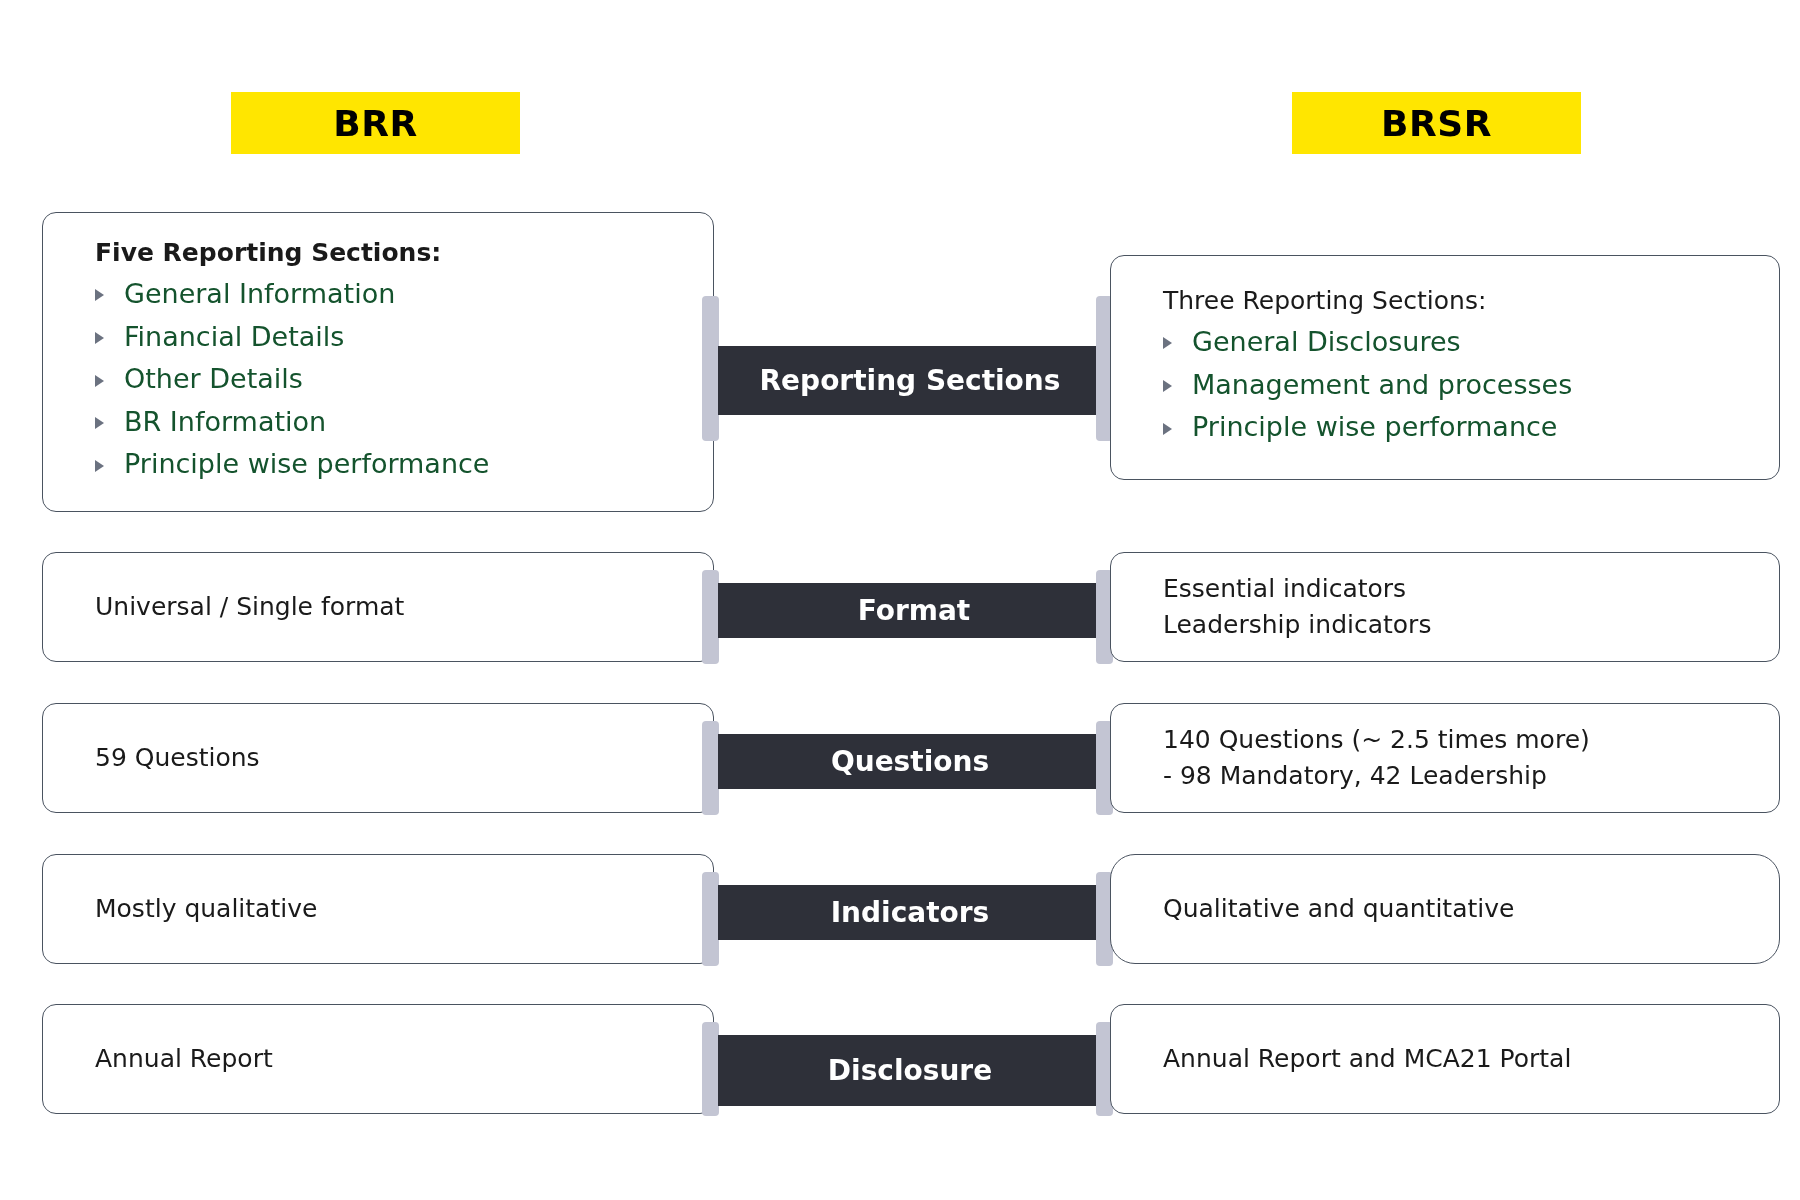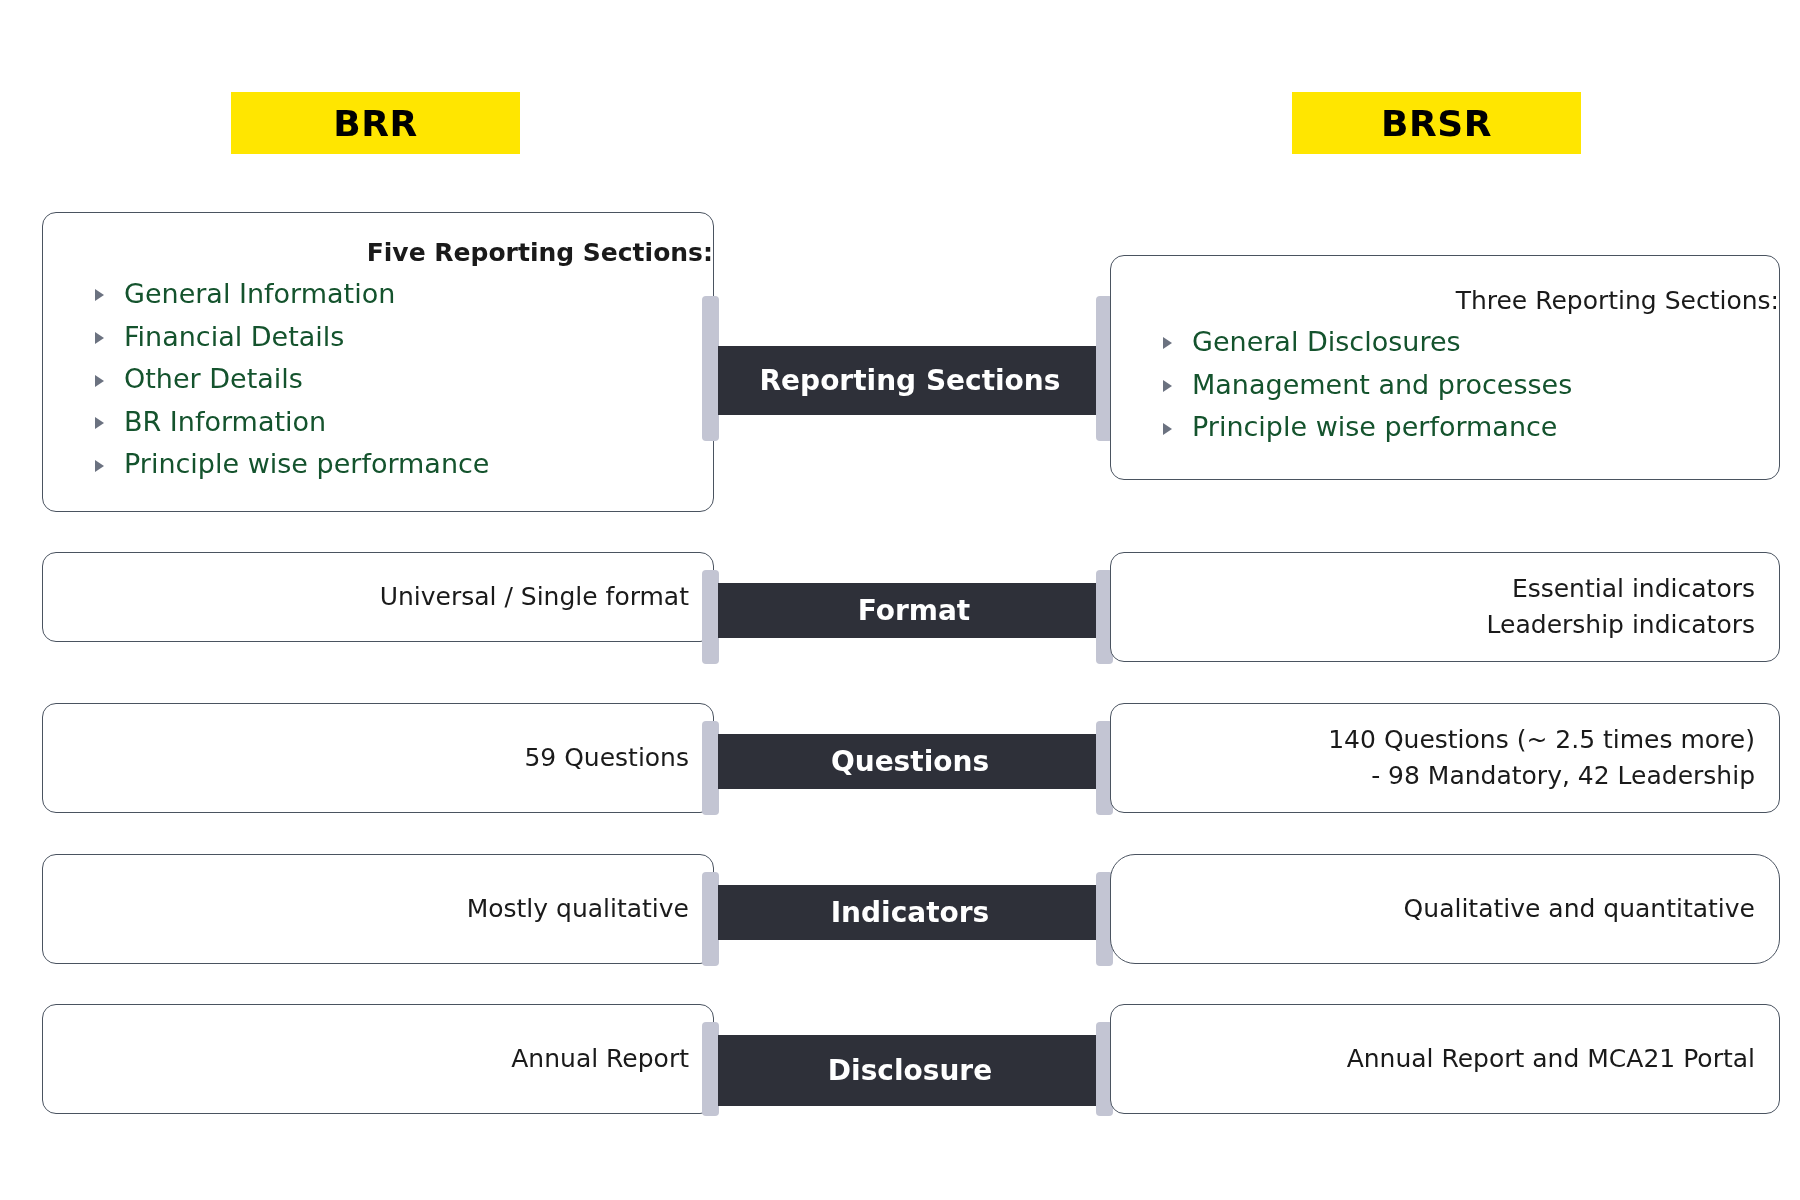--- a/index.html
+++ b/index.html
@@ -28,21 +28,20 @@
   .row { position: absolute; left: 0; width: 1800px; }
 
   .cell {
     position: absolute;
     background: #ffffff;
     border: 1.6px solid #4a5360;
     border-radius: 14px;
     display: flex;
     flex-direction: column;
     justify-content: center;
-    text-align: right;
   }
   .cell-left  { left: 42px;  width: 672px; }
   .cell-right { left: 1110px; width: 670px; }
 
   .cell-text {
     font-size: 25px;
     color: #1a1a1a;
     line-height: 1.52;
     padding-left: 52px;
     padding-right: 24px;
@@ -163,21 +162,21 @@
           </li>
         <li>
             <span class="tri"></span>
             <span>Principle wise performance</span>
           </li>
       </ul>
     </div>
   </div>
 
   <div class="row">
-    <div class="cell cell-left" style="top:552px; height:90px;">
+    <div class="cell cell-left" style="top:552px; height:110px;">
       <div class="cell-text">Universal / Single format</div>
     </div>
 
     <div class="conn conn-l" style="top:570px; height:94px;"></div>
     <div class="label-bar" style="top:583px; height:55px;padding-left:8px;">
       <span>Format</span>
     </div>
     <div class="conn conn-r" style="top:570px; height:94px;"></div>
 
     <div class="cell cell-right" style="top:552px; height:110px;">

